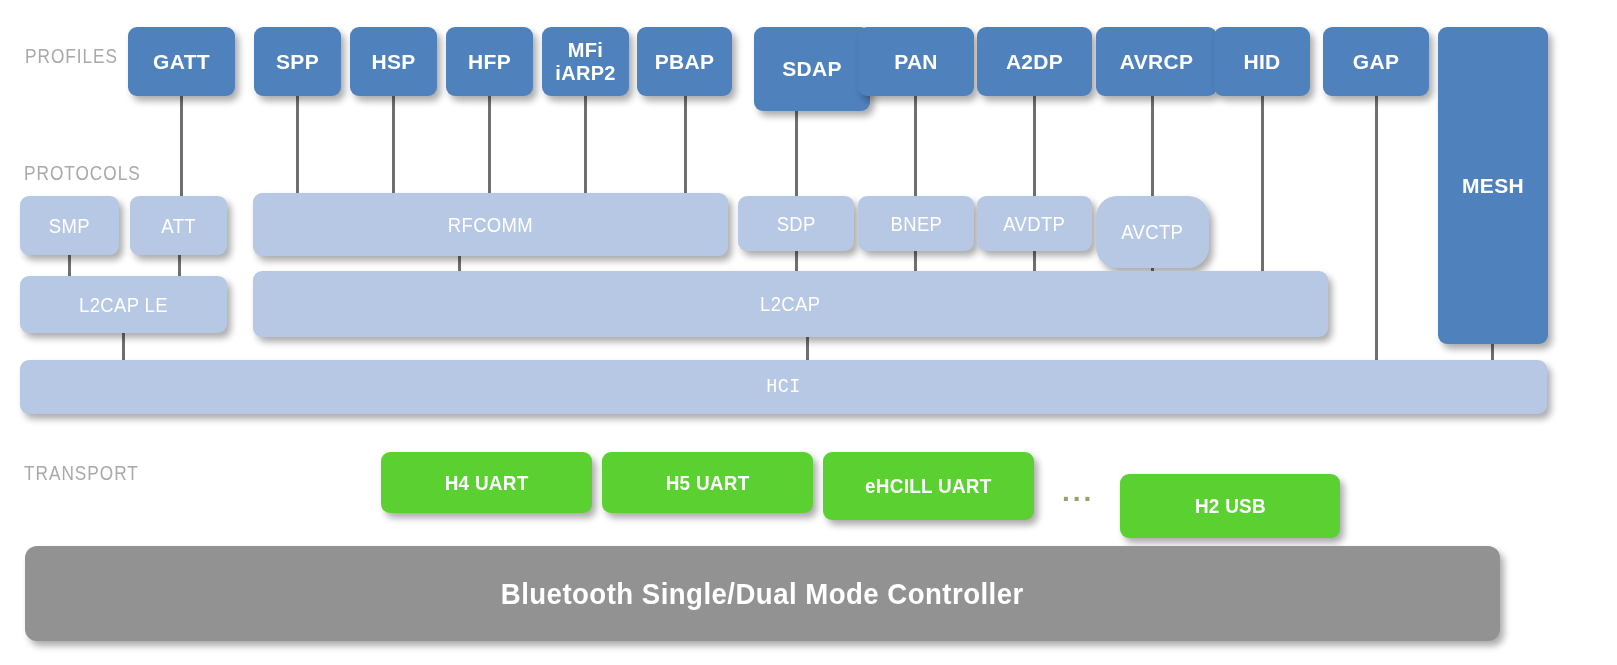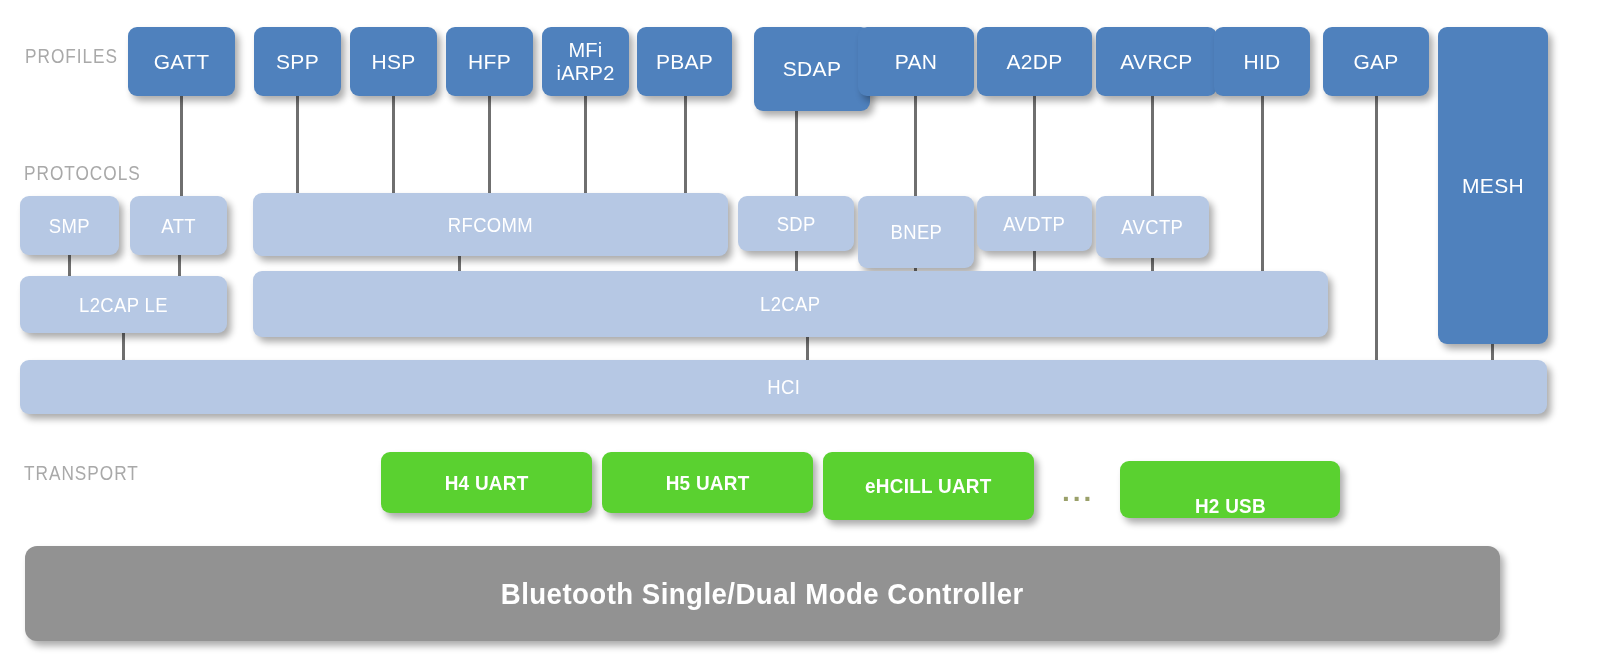--- a/index.html
+++ b/index.html
@@ -44,21 +44,21 @@
     border-radius: 9px;
     box-shadow: 4px 5px 7px rgba(0,0,0,0.33);
     line-height: 1.12;
     white-space: pre-line;
     user-select: none;
   }
 
   .profile {
     background: #4f81bd;
     font-size: 21px;
-    font-weight: normal;
+    font-weight: bold;
     letter-spacing: 0.3px;
   }
   .profile.two-line { font-size: 20px; }
 
   .protocol {
     background: #b6c8e4;
     font-family: "Liberation Sans Narrow", "Liberation Sans", sans-serif;
     font-size: 21px;
     font-weight: normal;
     letter-spacing: 0.4px;
@@ -147,26 +147,26 @@
       <div class="block profile" style="left: 858px; top: 27px; width: 116px; height: 69px;"><span>PAN</span></div>
       <div class="block profile" style="left: 977px; top: 27px; width: 115px; height: 69px;"><span>A2DP</span></div>
       <div class="block profile" style="left: 1096px; top: 27px; width: 121px; height: 69px;"><span>AVRCP</span></div>
       <div class="block profile" style="left: 1214px; top: 27px; width: 96px; height: 69px;"><span>HID</span></div>
       <div class="block profile" style="left: 1323px; top: 27px; width: 106px; height: 69px;"><span>GAP</span></div>
       <div class="block profile" style="left: 1438px; top: 27px; width: 110px; height: 317px;"><span>MESH</span></div>
       <div class="block protocol" style="left: 20px; top: 196px; width: 99px; height: 59px;"><span>SMP</span></div>
       <div class="block protocol" style="left: 130px; top: 196px; width: 97px; height: 59px;"><span>ATT</span></div>
       <div class="block protocol" style="left: 253px; top: 193px; width: 475px; height: 63px;"><span>RFCOMM</span></div>
       <div class="block protocol" style="left: 738px; top: 196px; width: 116px; height: 55px;"><span>SDP</span></div>
-      <div class="block protocol" style="left: 858px; top: 196px; width: 116px; height: 72px; align-items: center;"><span>BNEP</span></div>
+      <div class="block protocol" style="left: 858px; top: 196px; width: 116px; height: 55px; align-items: center;"><span>BNEP</span></div>
       <div class="block protocol" style="left: 977px; top: 196px; width: 115px; height: 55px;"><span>AVDTP</span></div>
-      <div class="block protocol" style="left: 1096px; top: 196px; width: 113px; height: 62px;"><span>AVCTP</span></div>
+      <div class="block protocol" style="left: 1096px; top: 196px; width: 113px; height: 72px; border-radius: 21px;"><span>AVCTP</span></div>
       <div class="block protocol" style="left: 20px; top: 276px; width: 207px; height: 57px;"><span>L2CAP LE</span></div>
       <div class="block protocol" style="left: 253px; top: 271px; width: 1075px; height: 66px;"><span>L2CAP</span></div>
-      <div class="block protocol" style="left: 20px; top: 360px; width: 1527px; height: 54px;"><span>HCI</span></div>
+      <div class="block protocol" style="left: 20px; top: 360px; width: 1527px; height: 54px; font-family: Liberation Mono, monospace;"><span>HCI</span></div>
       <div class="block transport" style="left: 381px; top: 452px; width: 211px; height: 61px;"><span>H4 UART</span></div>
       <div class="block transport" style="left: 602px; top: 452px; width: 211px; height: 61px;"><span>H5 UART</span></div>
       <div class="block transport" style="left: 823px; top: 452px; width: 211px; height: 68px;"><span>eHCILL UART</span></div>
-      <div class="block transport" style="left: 1120px; top: 461px; width: 220px; height: 57px; align-items: flex-end;"><span>H2 USB</span></div>
+      <div class="block transport" style="left: 1120px; top: 474px; width: 220px; height: 64px;"><span>H2 USB</span></div>
       <div class="block controller" style="left: 25px; top: 546px; width: 1475px; height: 95px;"><span>Bluetooth Single/Dual Mode Controller</span></div>
       <div class="ellipsis" style="left: 1062px; top: 478px; color: rgb(154, 160, 106);">...</div>
     </div>
 </div>
 
 </body></html>

